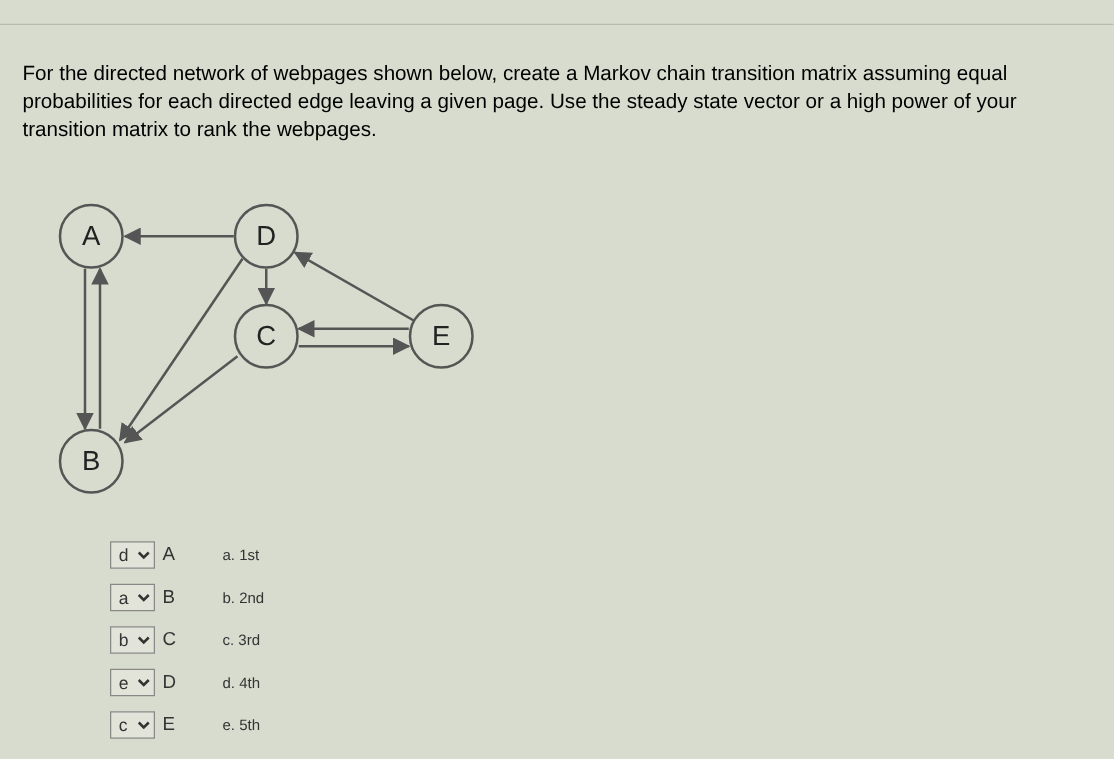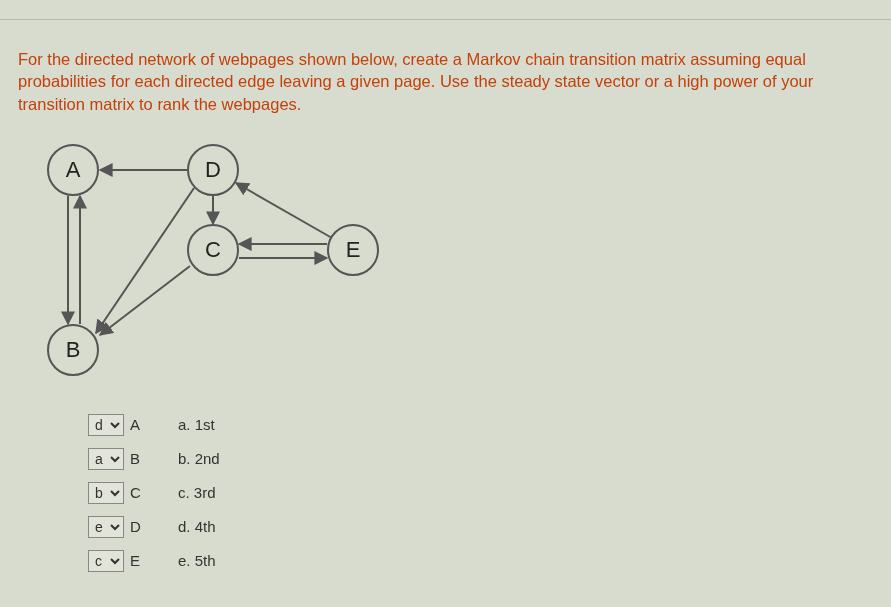--- a/index.html
+++ b/index.html
@@ -15,23 +15,23 @@
     height: 20px;
     border-bottom: 1px solid #b8bcae;
     background: #d8dcce;
   }
   .content {
     padding: 28px 18px 12px 18px;
   }
   .question-text {
     font-size: 16.5px;
     line-height: 1.35;
-    color: #c2410c;
+    color: #000000;
     font-weight: 500;
-    margin-bottom: 15px;
+    margin-bottom: 34px;
   }
   .diagram-area {
     position: relative;
     width: 400px;
     height: 260px;
   }
   .node {
     position: absolute;
     width: 52px;
     height: 52px;
@@ -71,21 +71,21 @@
   select {
     border: 1px solid #888;
     background: #e2e4da;
     font-size: 14px;
     padding: 1px 2px;
     color: #333;
     width: 36px;
     height: 22px;
   }
   .item-label { font-size: 15px; }
-  .option-label { font-size: 15px; }
+  .option-label { font-size: 12px; }
 </style>
 </head>
 <body>
 
 <div class="top-bar"></div>
 
 <div class="content">
 
   <p class="question-text">For the directed network of webpages shown below, create a Markov chain transition matrix assuming equal probabilities for each directed edge leaving a given page. Use the steady state vector or a high power of your transition matrix to rank the webpages.</p>
 

